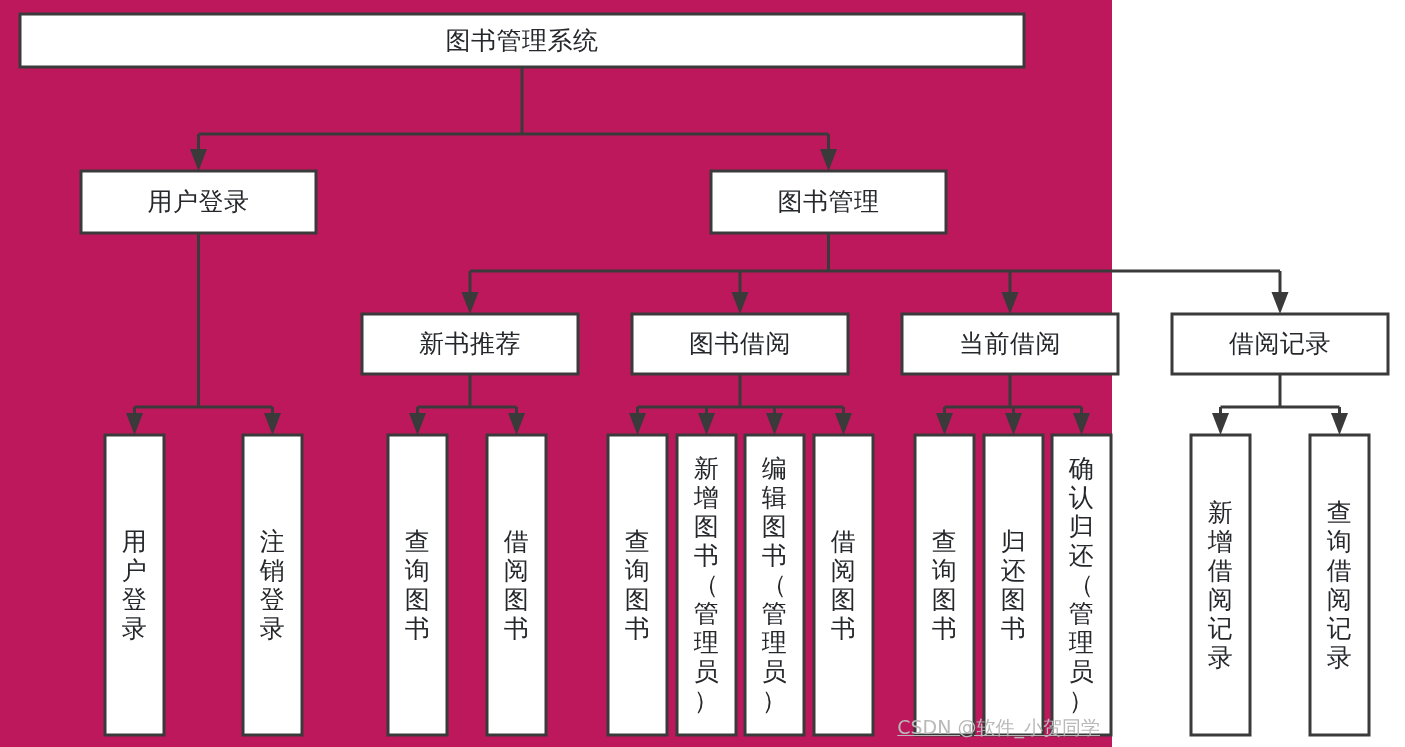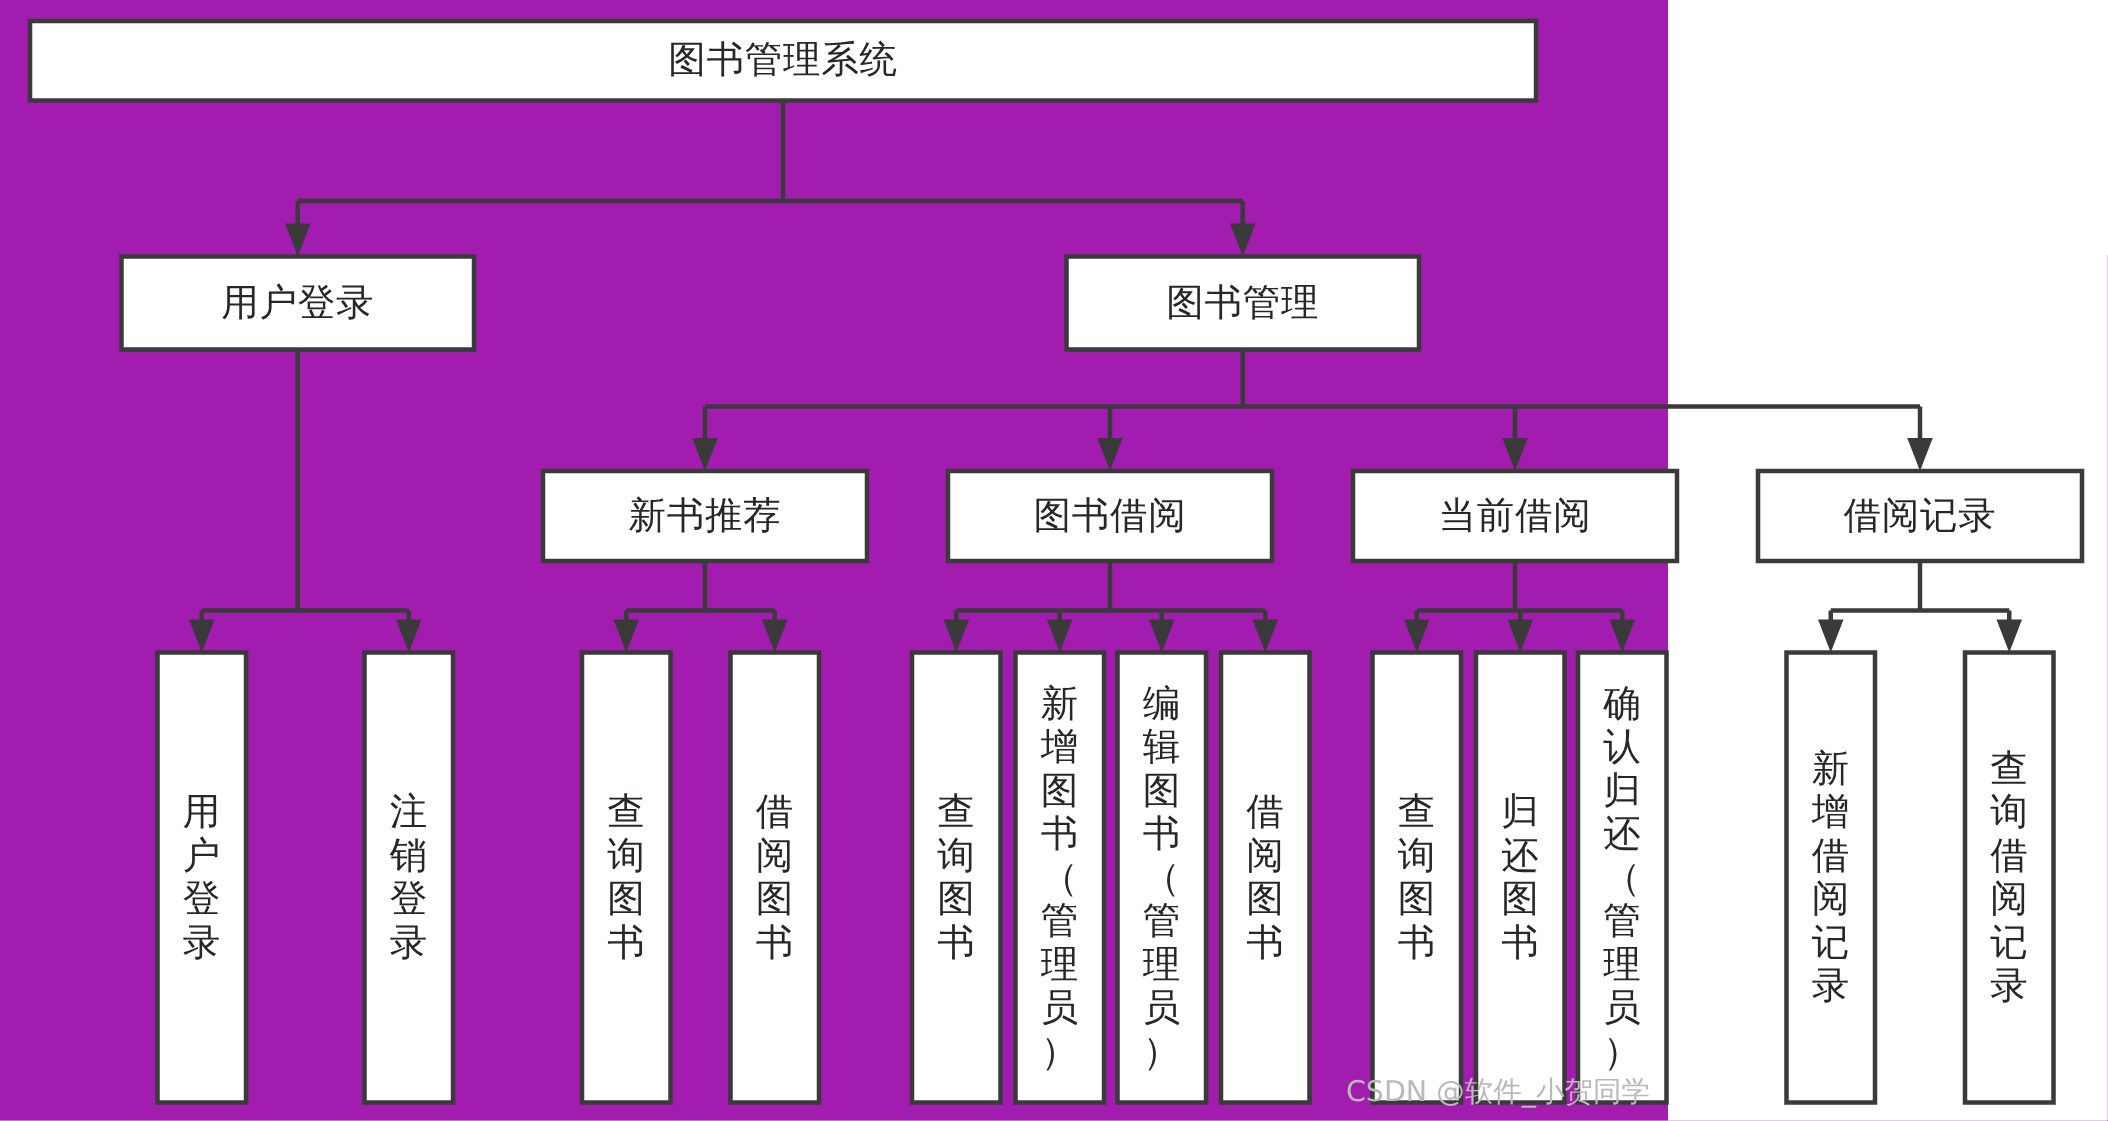--- a/index.html
+++ b/index.html
@@ -11,21 +11,21 @@
   body {
     width: 1405px;
     height: 747px;
     overflow: hidden;
     font-family: "DejaVu Sans", "Liberation Sans", sans-serif;
   }
   #diagram-root {
     position: relative;
     width: 1112px;
     height: 747px;
-    background: #a21caf;
+    background: #be185d;
   }
   svg.diagram-canvas {
     position: absolute;
     left: 0;
     top: 0;
     width: 1405px;
     height: 747px;
     display: block;
   }
   .node-box {
@@ -66,20 +66,21 @@
   .watermark-text {
     position: absolute;
     right: 12px;
     bottom: 6px;
     font-family: "DejaVu Sans", "Liberation Sans", sans-serif;
     font-size: 19px;
     color: #b9b9b9;
     white-space: nowrap;
     pointer-events: none;
     user-select: none;
+    text-decoration: underline;
   }
 </style>
 </head>
 <body>
 
 <div id="diagram-root">
   <svg class="diagram-canvas" viewBox="0 0 1405 747" preserveAspectRatio="none">
     <g id="layer-connectors">
         <g>
           <line x1="522" y1="67" x2="522" y2="134" class="connector"></line>

